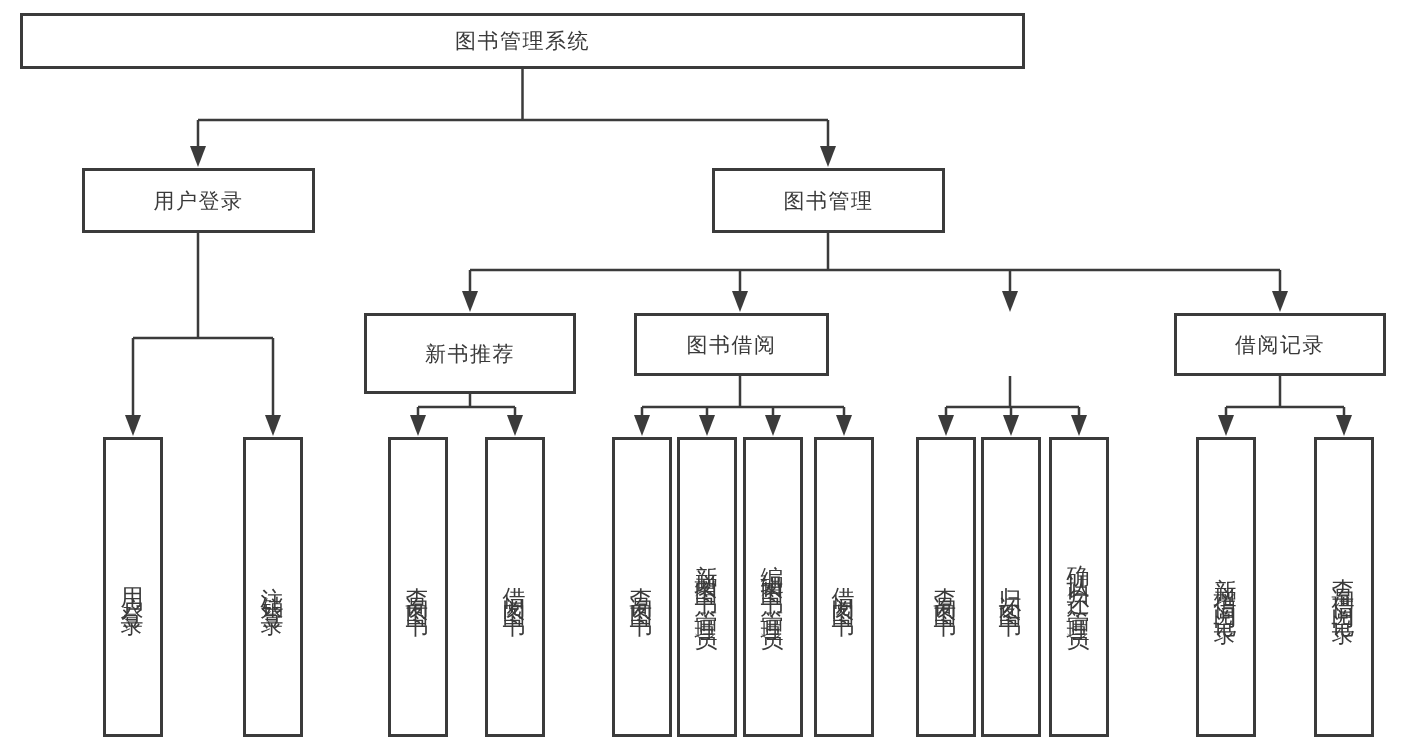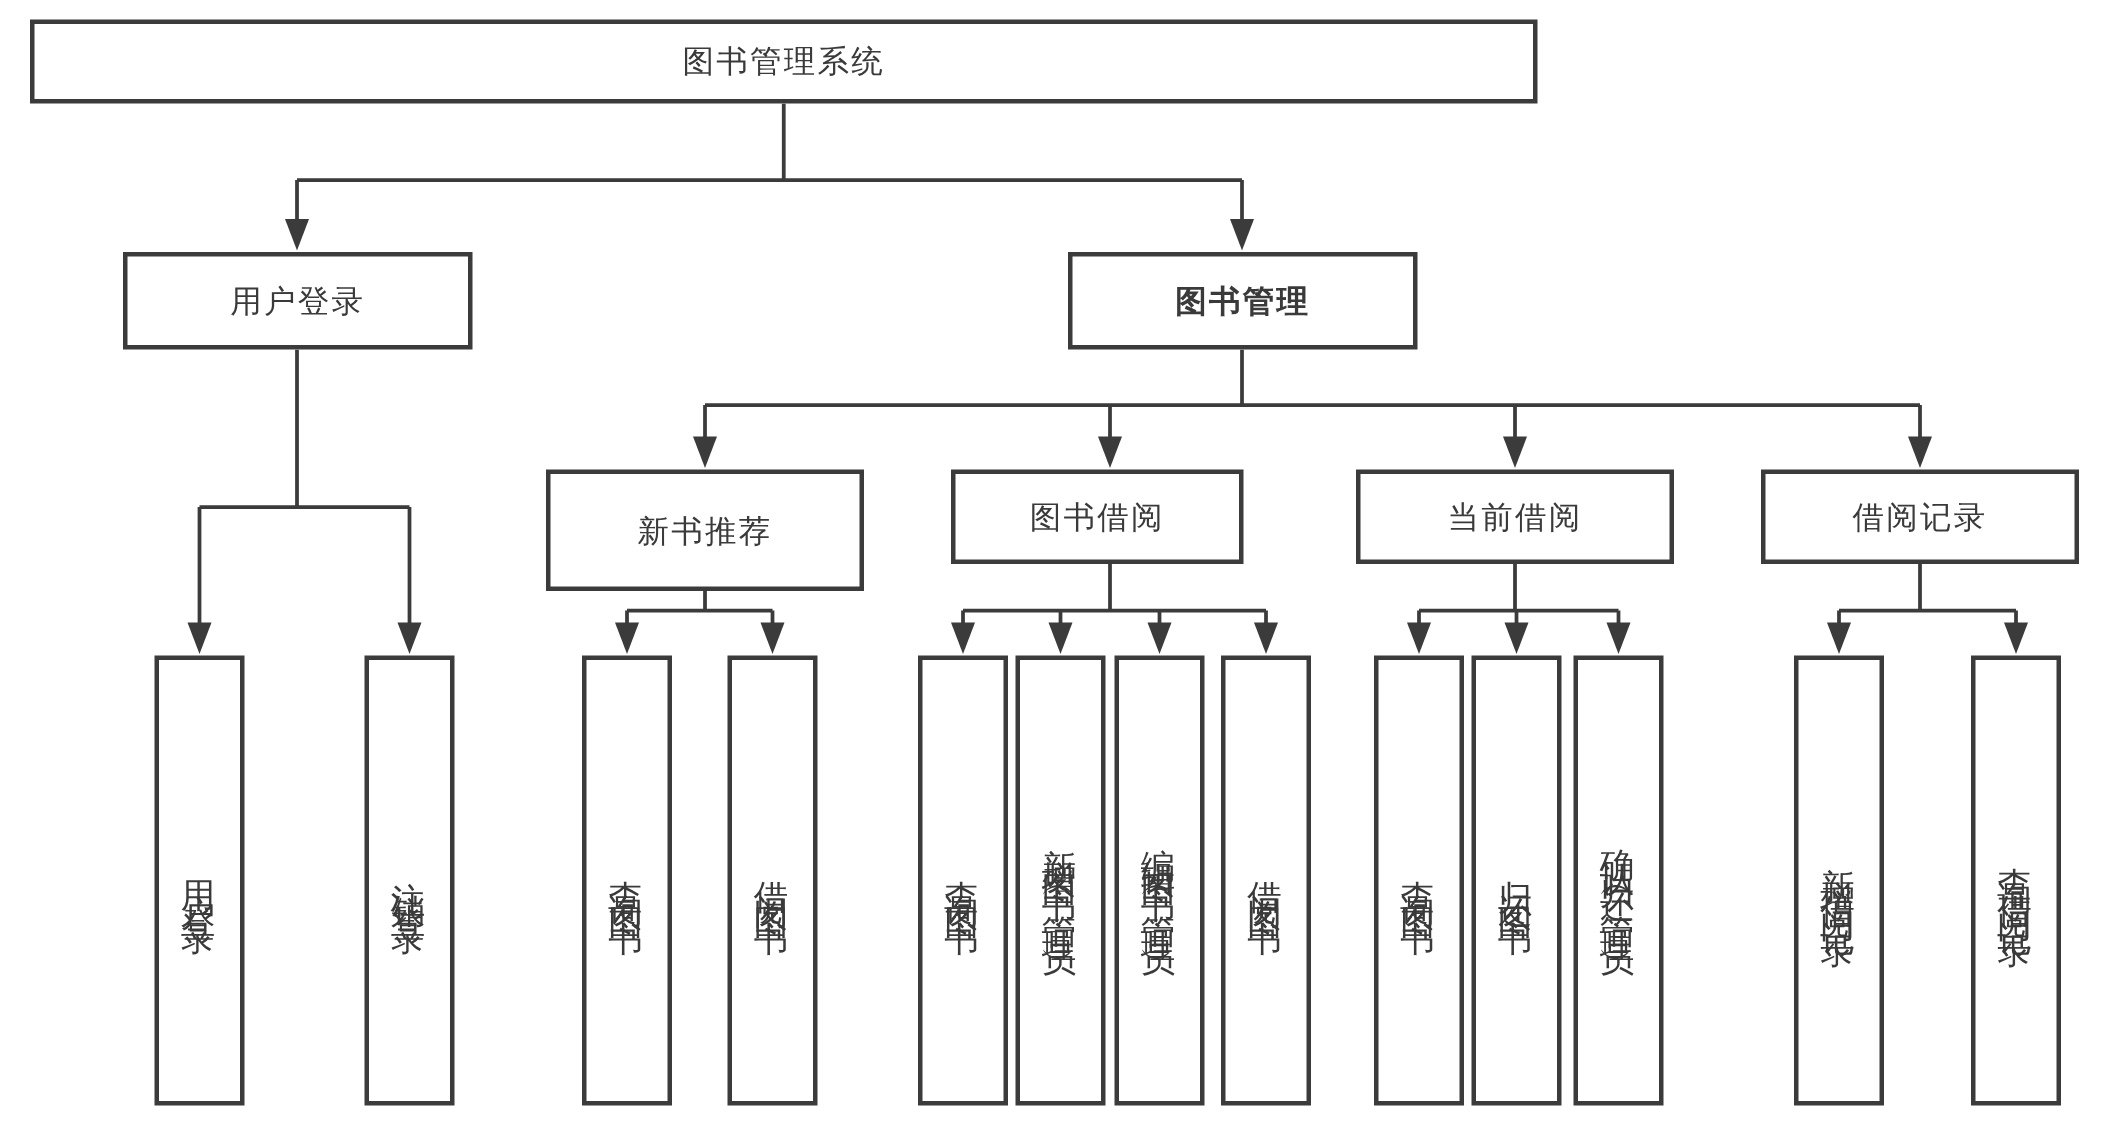--- a/index.html
+++ b/index.html
@@ -105,32 +105,29 @@
     <polygon class="arrowhead" points="1336,415 1352,415 1344,436"></polygon>
   </svg>
 
   <div class="box" style="left:20px; top:13px; width:1005px; height:56px;">
     <span class="h-label">图书管理系统</span>
   </div>
 
   <div class="box" style="left:82px; top:168px; width:233px; height:65px;">
     <span class="h-label">用户登录</span>
   </div>
-  <div class="box" style="left:712px; top:168px; width:233px; height:65px;font-weight:bold;">
+  <div class="box" style="left:712px; top:168px; width:233px; height:65px;">
     <span class="h-label">图书管理</span>
   </div>
 
   <div class="box" style="left:364px; top:313px; width:212px; height:81px;">
     <span class="h-label">新书推荐</span>
   </div>
   <div class="box" style="left:634px; top:313px; width:195px; height:63px;">
     <span class="h-label">图书借阅</span>
-  </div>
-  <div class="box" style="left:904px; top:313px; width:212px; height:63px;">
-    <span class="h-label">当前借阅</span>
   </div>
   <div class="box" style="left:1174px; top:313px; width:212px; height:63px;">
     <span class="h-label">借阅记录</span>
   </div>
 
   <div class="box" style="left:103px; top:437px; width:60px; height:300px;">
     <span class="v-label">用户登录</span>
   </div>
   <div class="box" style="left:243px; top:437px; width:60px; height:300px;">
     <span class="v-label">注销登录</span>

